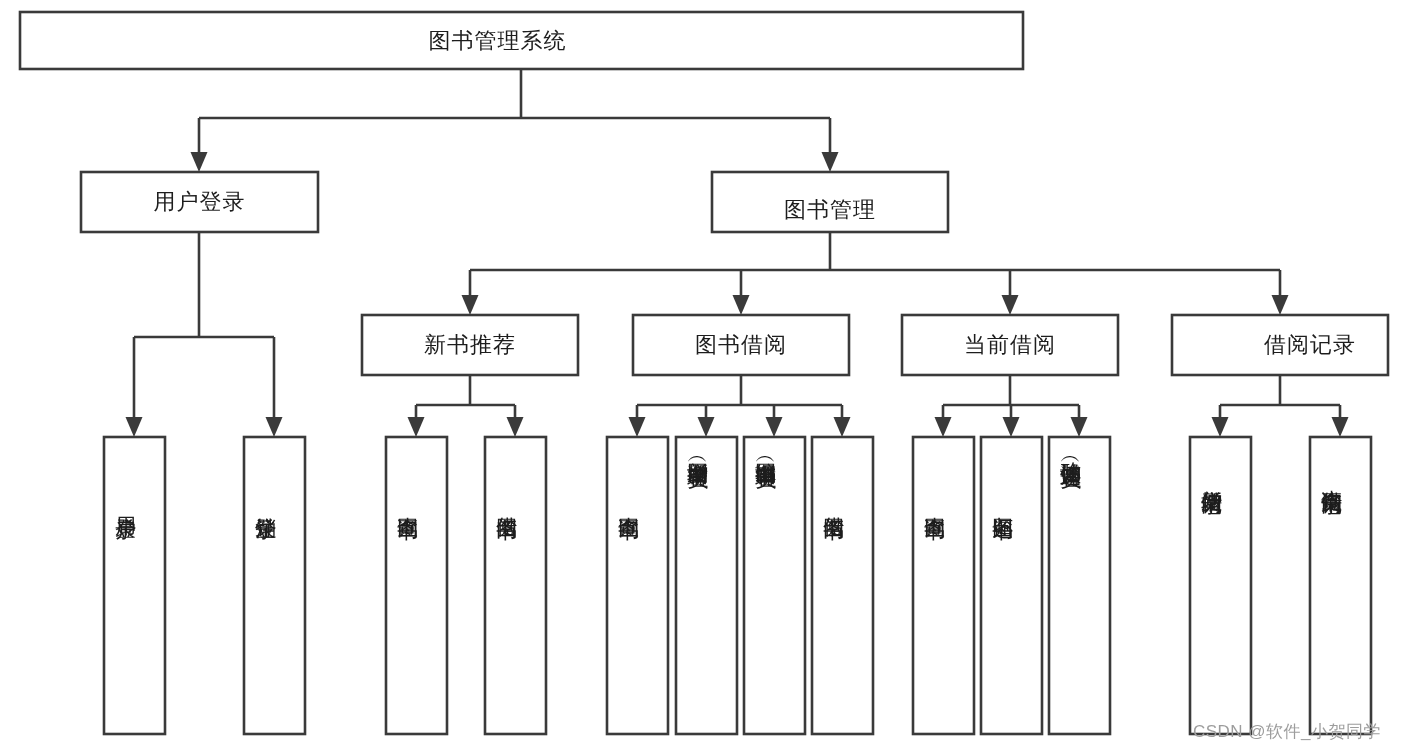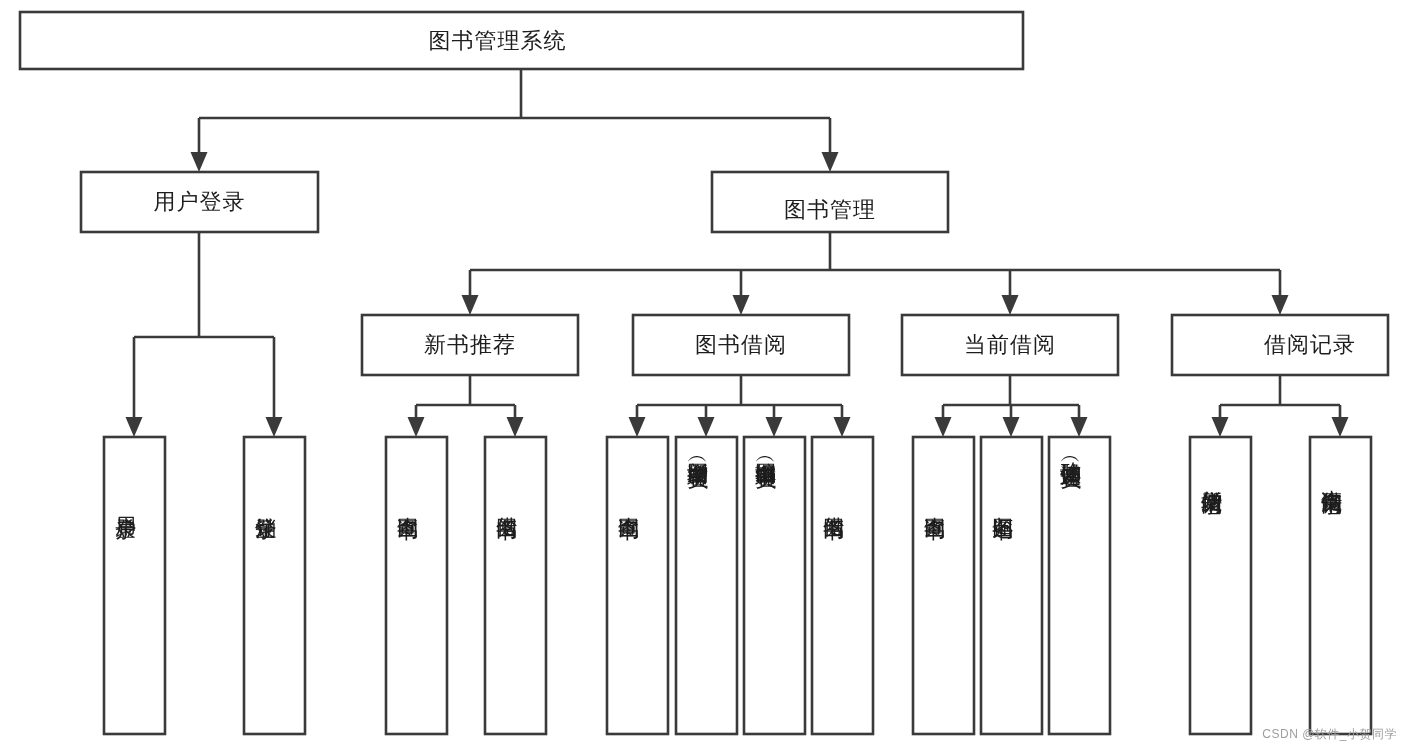--- a/index.html
+++ b/index.html
@@ -62,24 +62,24 @@
     color: #1d1d1d;
     letter-spacing: 1px;
     display: flex;
     align-items: center;
     justify-content: center;
     white-space: nowrap;
     pointer-events: none;
   }
   #watermark {
     position: absolute;
-    right: 8px;
+    right: 24px;
     bottom: 4px;
     font-family: "Liberation Sans", "DejaVu Sans", sans-serif;
-    font-size: 12px;
+    font-size: 17px;
     color: #9d9d9d;
     letter-spacing: 0.5px;
     white-space: nowrap;
   }
 </style>
 </head>
 <body>
 
 <div id="diagram-root">
 

